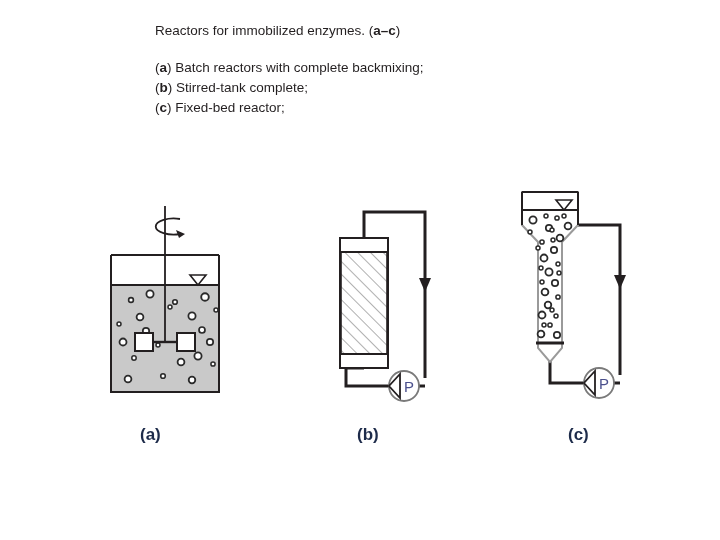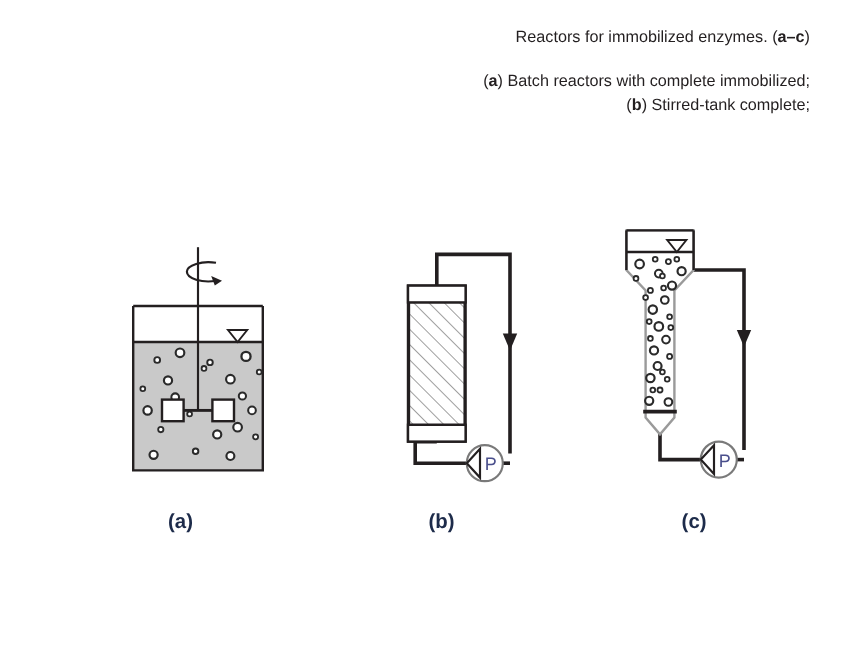--- a/index.html
+++ b/index.html
@@ -1,21 +1,21 @@
 <!DOCTYPE html>
 <html><head>
 <meta charset="utf-8">
 <style>
   html,body{margin:0;padding:0;}
   body{
     width:720px;height:540px;background:#ffffff;
     font-family:"Liberation Sans", sans-serif;
     color:#231f20;overflow:hidden;position:relative;
   }
-  #slide{position:relative;width:720px;height:512px;text-align:right;}
+  #slide{position:relative;width:720px;height:512px;}
 
   .text-block{position:absolute;left:155px;top:22px;width:520px;}
   .title{font-size:13.5px;line-height:18px;color:#231f20;white-space:nowrap;}
   .title b{font-weight:bold;}
   .caption-list{margin-top:18px;}
   .caption-line{font-size:13.5px;line-height:20px;color:#231f20;white-space:nowrap;}
   .caption-line b{font-weight:bold;}
 
   .figure{position:absolute;}
   #fig-a{left:80px;top:190px;}
@@ -33,22 +33,23 @@
 </head>
 <body>
 
 <div id="slide">
 
   <div class="text-block">
 
     <div class="title"><span>Reactors for immobilized enzymes. (</span><b>a–c</b><span>)</span></div>
 
     <div class="caption-list">
-      <div class="caption-line">(<b>a</b><span>) Batch reactors with complete immobilized;</span></div>
+      <div class="caption-line">(<b>a</b><span>) Batch reactors with complete backmixing;</span></div>
       <div class="caption-line">(<b>b</b><span>) Stirred-tank complete;</span></div>
+      <div class="caption-line">(<b>c</b><span>) Fixed-bed reactor;</span></div>
     </div>
   </div>
 
   <div class="figure" id="fig-a">
     <svg width="180" height="220" viewBox="0 0 180 220">
 
       <rect x="31" y="95" width="108" height="107" fill="#c9c9c9"></rect>
 
       <path d="M31 65 L31 202 L139 202 L139 65" fill="none" stroke="#231f20" stroke-width="2"></path>
       <line x1="31" y1="65" x2="139" y2="65" stroke="#231f20" stroke-width="2"></line>

